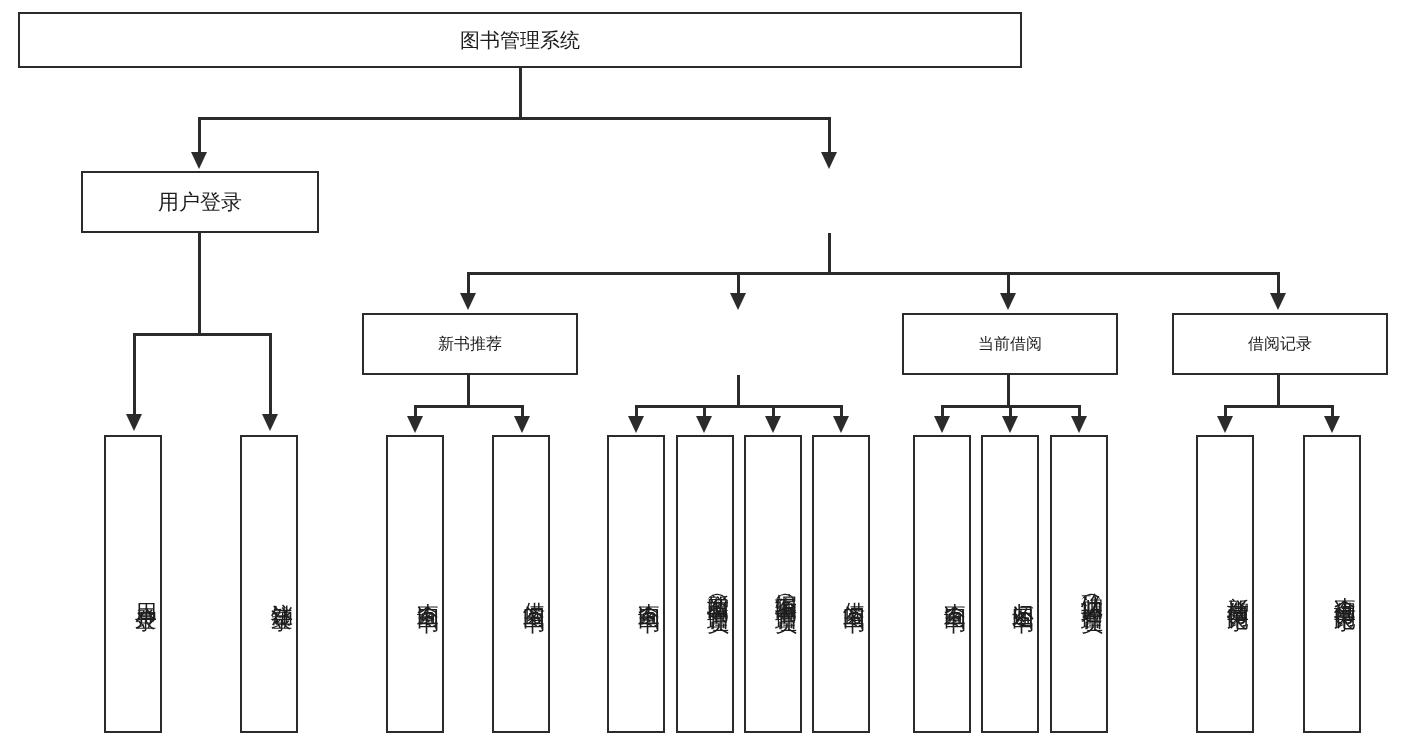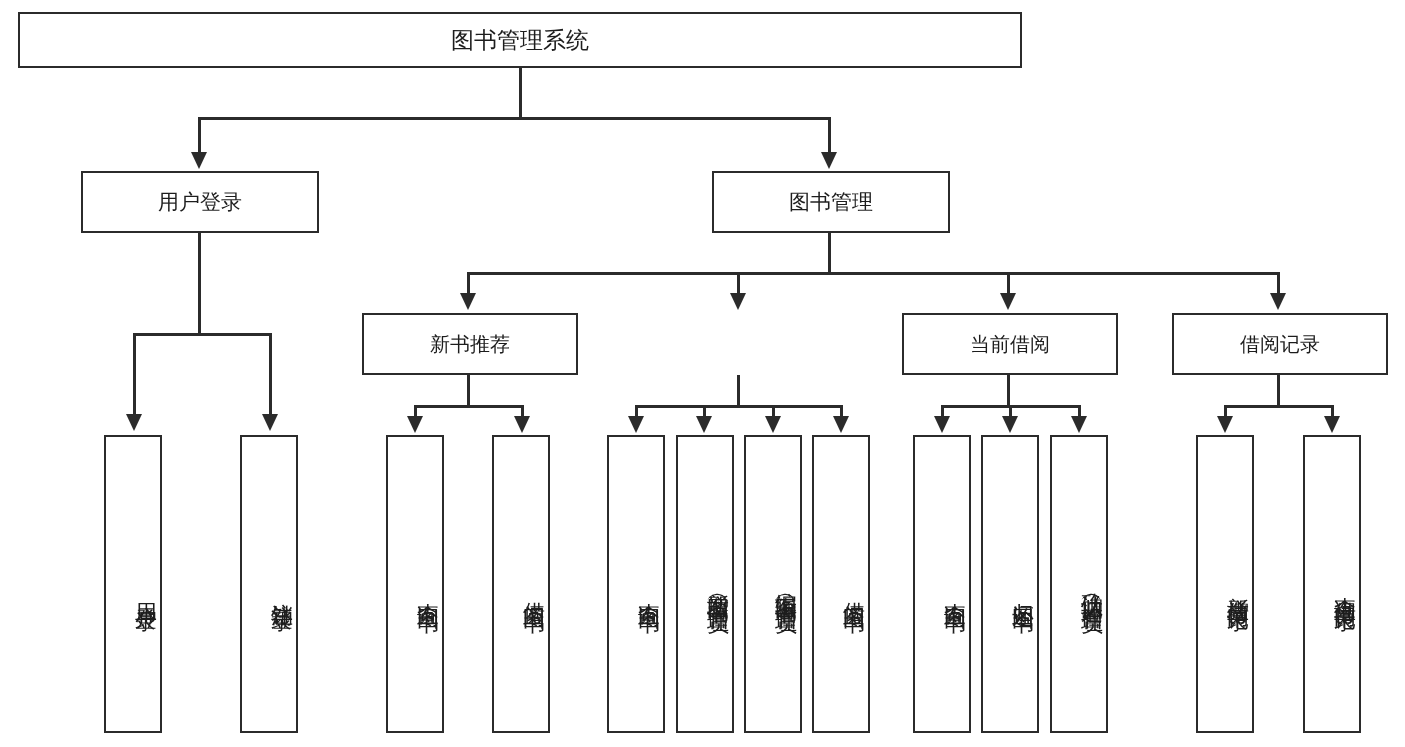--- a/index.html
+++ b/index.html
@@ -20,23 +20,23 @@
     box-sizing:border-box;
     background:#ffffff;
     border:2px solid #2b2b2b;
     display:flex;
     align-items:center;
     justify-content:center;
     color:#1d1d1d;
     line-height:1.25;
     text-align:center;
   }
-  .node.root{font-size:23px;}
+  .node.root{font-size:20px;}
   .node.lvl1{font-size:21px;}
-  .node.lvl2{font-size:20px;}
+  .node.lvl2{font-size:16px;}
   
   .node.leaf{
     writing-mode:vertical-rl;
     text-orientation:upright;
     align-items:flex-start;
     justify-content:center;
     padding-top:14px;
     font-size:22px;
     letter-spacing:3px;
   }
@@ -81,21 +81,20 @@
   <div class="vline" style="left:519px;top:68px;height:51px;"></div>
 
   <div class="hline" style="left:198px;top:117px;width:633px;"></div>
 
   <div class="vline" style="left:198px;top:117px;height:38px;"></div>
   <div class="arrow" style="left:191px;top:152px;"></div>
   <div class="vline" style="left:828px;top:117px;height:38px;"></div>
   <div class="arrow" style="left:821px;top:152px;"></div>
 
   <div class="node lvl1" style="left:81px;top:171px;width:238px;height:62px;">用户登录</div>
-  <div class="node lvl1" style="left:712px;top:171px;width:238px;height:62px;">图书管理</div>
 
   <div class="vline" style="left:198px;top:233px;height:102px;"></div>
   <div class="hline" style="left:133px;top:333px;width:138px;"></div>
   <div class="vline" style="left:133px;top:333px;height:84px;"></div>
   <div class="arrow" style="left:126px;top:414px;"></div>
   <div class="vline" style="left:269px;top:333px;height:84px;"></div>
   <div class="arrow" style="left:262px;top:414px;"></div>
 
   <div class="node leaf" style="left:104px;top:435px;width:58px;height:298px;">用户登录</div>
   <div class="node leaf" style="left:240px;top:435px;width:58px;height:298px;">注销登录</div>

